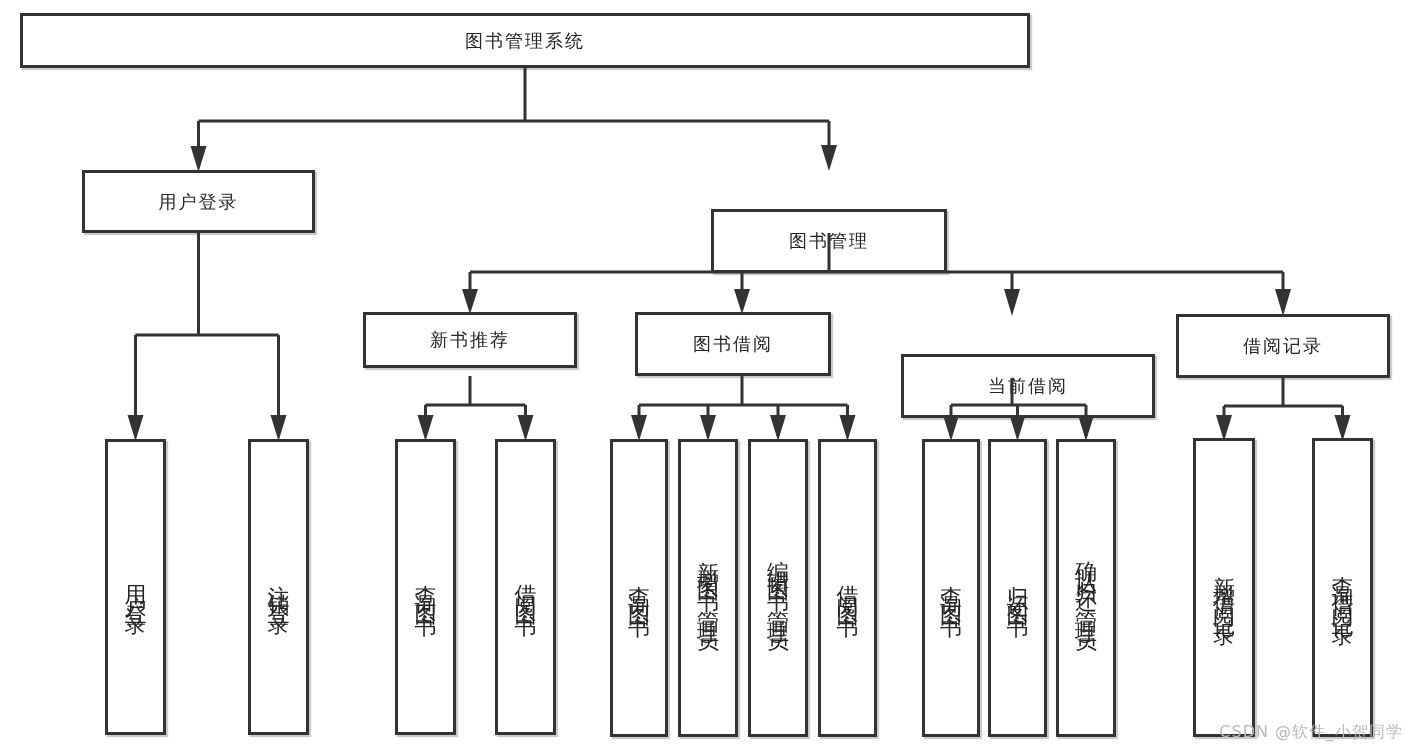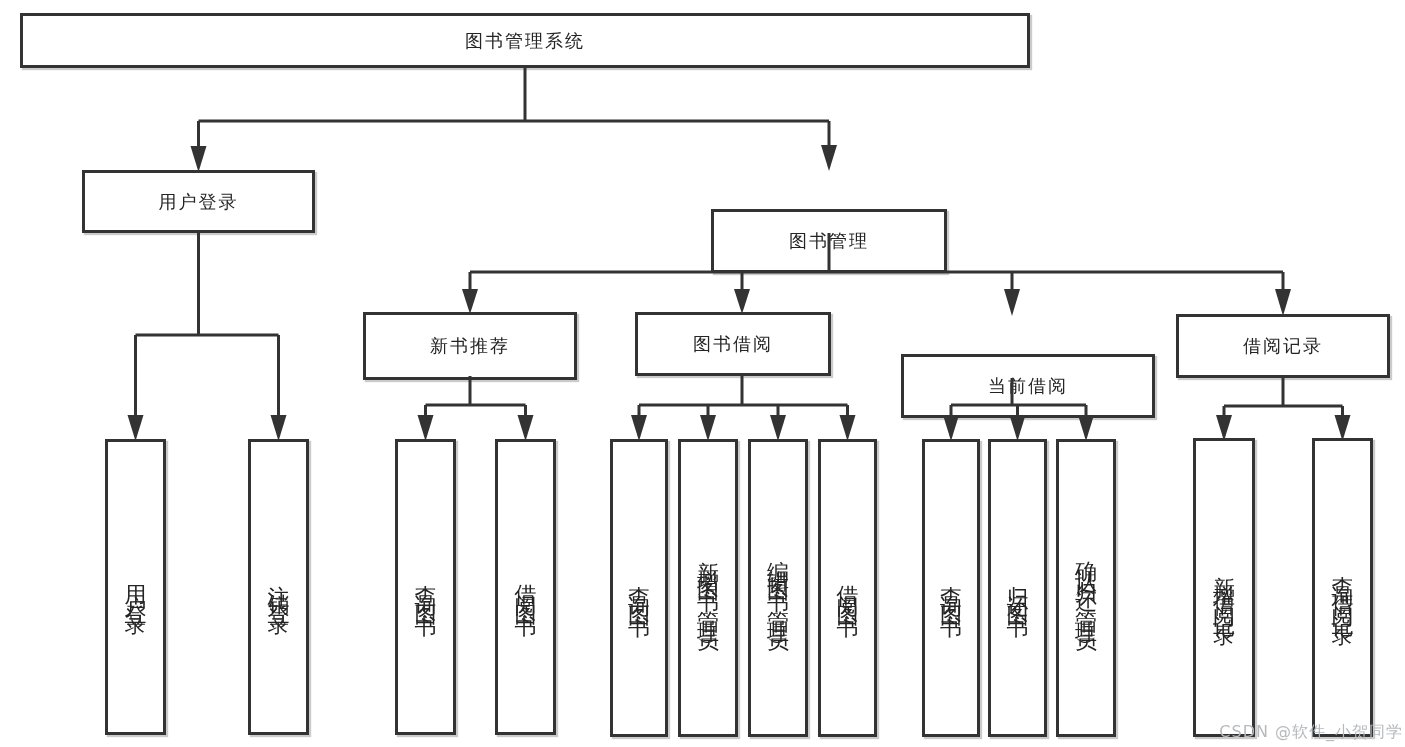--- a/index.html
+++ b/index.html
@@ -76,21 +76,21 @@
     <span class="hlabel">图书管理系统</span>
   </div>
 
   <div class="node" style="left:82px; top:170px; width:233px; height:63px;">
     <span class="hlabel">用户登录</span>
   </div>
   <div class="node" style="left:711px; top:169px; width:236px; height:64px;margin-top:40px;">
     <span class="hlabel">图书管理</span>
   </div>
 
-  <div class="node" style="left:363px; top:312px; width:214px; height:68px;">
+  <div class="node" style="left:363px; top:312px; width:214px; height:56px;">
     <span class="hlabel">新书推荐</span>
   </div>
   <div class="node" style="left:635px; top:312px; width:196px; height:64px;">
     <span class="hlabel">图书借阅</span>
   </div>
   <div class="node" style="left:901px; top:314px; width:254px; height:64px;margin-top:40px;">
     <span class="hlabel">当前借阅</span>
   </div>
   <div class="node" style="left:1176px; top:314px; width:214px; height:64px;">
     <span class="hlabel">借阅记录</span>

